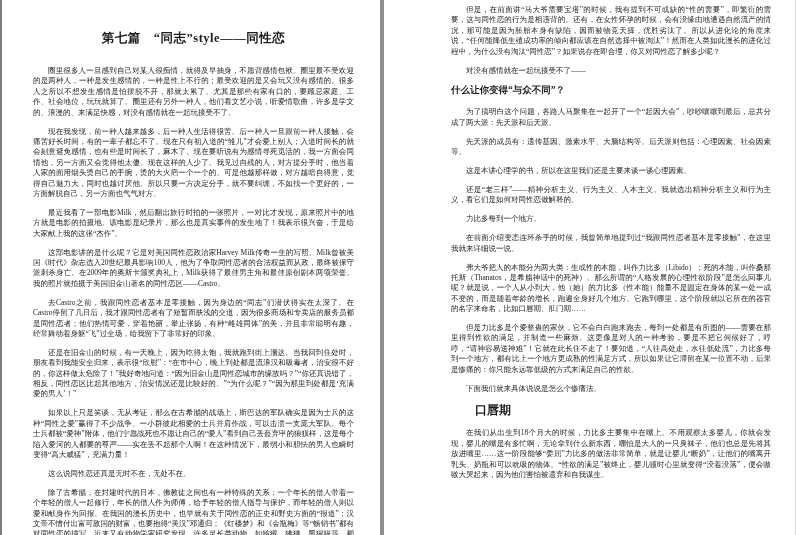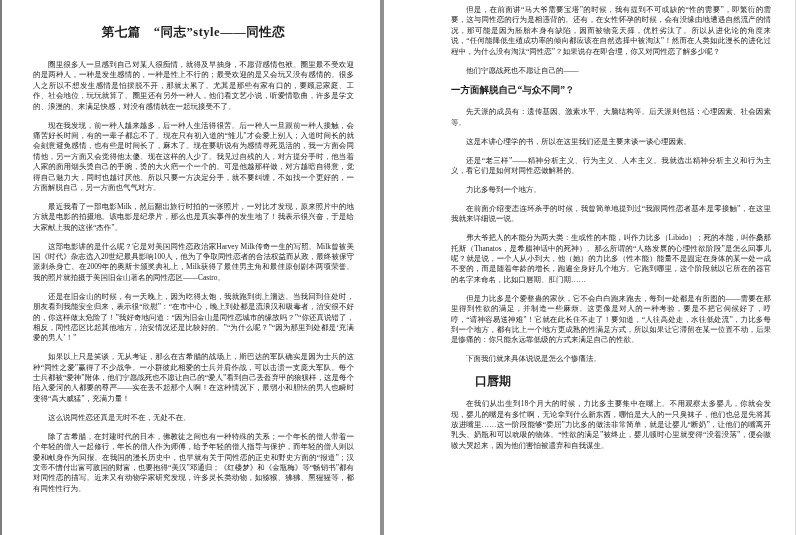--- a/index.html
+++ b/index.html
@@ -6,21 +6,21 @@
   body{width:796px;height:535px;overflow:hidden;}
   .spread{
     position:relative;display:flex;width:796px;height:535px;background:#ffffff;
     font-family:"Liberation Serif","DejaVu Serif",serif;color:#1c1c1c;
   }
   .page{width:398px;box-sizing:border-box;overflow:hidden;}
   .page-left{padding:6px 26px 0 31px;border-left:2px solid #7d7d7d;border-right:4px solid #8f8f8f;}
   .page-right{padding:5px 24px 0 39px;border-right:1px solid #d9d9d9;margin-left:28px;}
   .chapter-title{
     font-size:12.5px;font-weight:bold;text-align:center;
-    margin:18px 0 19px 0;letter-spacing:0.5px;white-space:nowrap;
+    margin:24px 0 19px 0;letter-spacing:0.5px;white-space:nowrap;
   }
   p.body-par{
     font-size:7.5px;line-height:10.4px;text-align:justify;
     text-indent:2em;margin:0 0 8.5px 0;
   }
   .section-heading{
     font-size:9.5px;font-weight:bold;margin:3px 0 10px 0;
   }
   .sub-heading{
     font-size:12px;font-weight:bold;margin:1px 0 9px 0;text-indent:2em;
@@ -30,30 +30,32 @@
 <body>
 
 <div class="spread">
 
   <div class="page page-left">
     <h1 class="chapter-title">第七篇　“同志”style——同性恋</h1>
     <p class="body-par">圈里很多人一旦感到自己对某人很痴情，就得及早抽身，不愿背感情包袱。圈里最不受欢迎的是两种人，一种是发生感情的，一种是性上不行的；最受欢迎的是又会玩又没有感情的。很多人之所以不想发生感情是怕摆脱不开，那就太累了。尤其是那些有家有口的，要顾忌家庭、工作、社会地位，玩玩就算了。圈里还有另外一种人，他们看文艺小说，听爱情歌曲，许多是学文的、浪漫的、来满足快感，对没有感情就在一起玩接受不了。</p>
     <p class="body-par">现在我发现，前一种人越来越多，后一种人生活得很苦。后一种人一旦跟前一种人接触，会痛苦好长时间，有的一辈子都忘不了。现在只有初入道的“雏儿”才会爱上别人；入道时间长的就会刻意避免感情，也有些是时间长了，麻木了。现在要听说有为感情寻死觅活的，我一方面会同情他，另一方面又会觉得他太傻。现在这样的人少了。我见过自残的人，对方提分手时，他当着人家的面用烟头烫自己的手腕，烫的大火疤一个一个的。可是他越那样做，对方越暗自得意，觉得自己魅力大，同时也越讨厌他。所以只要一方决定分手，就不要纠缠，不如找一个更好的，一方面解脱自己，另一方面也气气对方。</p>
     <p class="body-par">最近我看了一部电影Milk，然后翻出旅行时拍的一张照片，一对比才发现，原来照片中的地方就是电影的拍摄地。该电影是纪录片，那么也是真实事件的发生地了！我表示很兴奋，于是给大家献上我的这张“杰作”。</p>
     <p class="body-par">这部电影讲的是什么呢？它是对美国同性恋政治家Harvey Milk传奇一生的写照。Milk曾被美国《时代》杂志选入20世纪最具影响100人，他为了争取同性恋者的合法权益而从政，最终被保守派刺杀身亡。在2009年的奥斯卡颁奖典礼上，Milk获得了最佳男主角和最佳原创剧本两项荣誉。我的照片就拍摄于美国旧金山著名的同性恋区——Castro。</p>
+    <p class="body-par">去Castro之前，我跟同性恋者基本是零接触，因为身边的“同志”们潜伏得实在太深了。在Castro停留了几日后，我才跟同性恋者有了短暂而肤浅的交道，因为很多商场和专卖店的服务员都是同性恋者；他们热情可爱，穿着艳丽，举止张扬，有种“雌雄同体”的美，并且非常聪明有趣，经常舞动着身躯“飞”过全场，给我留下了非常好的印象。</p>
     <p class="body-par">还是在旧金山的时候，有一天晚上，因为吃得太饱，我就跑到街上溜达。当我回到住处时，朋友看到我能安全归来，表示很“欣慰”：“在市中心，晚上到处都是流浪汉和吸毒者，治安很不好的，你这样做太危险了！”我好奇地问道：“因为旧金山是同性恋城市的缘故吗？”“你还真说错了，相反，同性恋区比起其他地方，治安情况还是比较好的。”“为什么呢？”“因为那里到处都是‘充满爱的男人’！”</p>
     <p class="body-par">如果以上只是笑谈，无从考证，那么在古希腊的战场上，斯巴达的军队确实是因为士兵的这种“同性之爱”赢得了不少战争。一小群彼此相爱的士兵并肩作战，可以击溃一支庞大军队。每个士兵都被“爱神”附体，他们宁愿战死也不愿让自己的“爱人”看到自己丢盔弃甲的狼狈样，这是每个陷入爱河的人都要的尊严——实在丢不起那个人啊！在这种情况下，最弱小和胆怯的男人也瞬时变得“高大威猛”，充满力量！</p>
     <p class="body-par">这么说同性恋还真是无时不在，无处不在。</p>
     <p class="body-par">除了古希腊，在封建时代的日本，佛教徒之间也有一种特殊的关系；一个年长的僧人带着一个年轻的僧人一起修行，年长的僧人作为师傅，给予年轻的僧人指导与保护，而年轻的僧人则以爱和献身作为回报。在我国的漫长历史中，也早就有关于同性恋的正史和野史方面的“报道”；汉文帝不惜付出富可敌国的财富，也要抱得“美汉”邓通归；《红楼梦》和《金瓶梅》等“畅销书”都有对同性恋的描写。近来又有动物学家研究发现，许多灵长类动物，如猕猴、狒狒、黑猩猩等，都有同性性行为。</p>
   </div>
 
   <div class="page page-right">
     <p class="body-par">但是，在前面讲“马大爷需要宝塔”的时候，我有提到不可或缺的“性的需要”，即繁衍的需要，这与同性恋的行为是相违背的。还有，在女性怀孕的时候，会有没缘由地遭遇自然流产的情况，那可能是因为胚胎本身有缺陷，因而被物竞天择，优胜劣汰了。所以从进化论的角度来说，“任何能降低生殖成功率的倾向都应该在自然选择中被淘汰”！然而在人类如此漫长的进化过程中，为什么没有淘汰“同性恋”？如果说存在即合理，你又对同性恋了解多少呢？</p>
-    <p class="body-par">他们宁愿战死也不愿让自己的——</p>
-    <h2 class="section-heading">一方面解脱自己“与众不同”？</h2>
+    <p class="body-par">对没有感情就在一起玩接受不了——</p>
+    <h2 class="section-heading">什么让你变得“与众不同”？</h2>
+    <p class="body-par">为了搞明白这个问题，各路人马聚集在一起开了一个“起因大会”，吵吵嚷嚷到最后，总共分成了两大派：先天派和后天派。</p>
     <p class="body-par">先天派的成员有：遗传基因、激素水平、大脑结构等。后天派则包括：心理因素、社会因素等。</p>
     <p class="body-par">这是本讲心理学的书，所以在这里我们还是主要来谈一谈心理因素。</p>
     <p class="body-par">还是“老三样”——精神分析主义、行为主义、人本主义。我就选出精神分析主义和行为主义，看它们是如何对同性恋做解释的。</p>
     <p class="body-par">力比多每到一个地方。</p>
     <p class="body-par">在前面介绍变态连环杀手的时候，我曾简单地提到过“我跟同性恋者基本是零接触”，在这里我就来详细说一说。</p>
     <p class="body-par">弗大爷把人的本能分为两大类：生或性的本能，叫作力比多（Libido）；死的本能，叫作桑那托斯（Thanatos，是希腊神话中的死神）。那么所谓的“人格发展的心理性欲阶段”是怎么回事儿呢？就是说，一个人从小到大，他（她）的力比多（性本能）能量不是固定在身体的某一处一成不变的，而是随着年龄的增长，跑遍全身好几个地方。它跑到哪里，这个阶段就以它所在的器官的名字来命名，比如口唇期、肛门期……</p>
     <p class="body-par">但是力比多是个爱整蛊的家伙，它不会白白跑来跑去，每到一处都是有所图的——需要在那里得到性欲的满足，并制造一些麻烦。这更像是对人的一种考验，要是不把它伺候好了，哼哼，“请神容易送神难”！它就在此长住不走了！要知道，“人往高处走，水往低处流”，力比多每到一个地方，都有比上一个地方更成熟的性满足方式，所以如果让它滞留在某一位置不动，后果是惨痛的：你只能永远靠低级的方式来满足自己的性欲。</p>
     <p class="body-par">下面我们就来具体说说是怎么个惨痛法。</p>
     <h3 class="sub-heading">口唇期</h3>
     <p class="body-par">在我们从出生到18个月大的时候，力比多主要集中在嘴上。不用观察太多婴儿，你就会发现，婴儿的嘴是有多忙啊，无论拿到什么新东西，哪怕是大人的一只臭袜子，他们也总是先将其放进嘴里……这一阶段能够“委屈”力比多的做法非常简单，就是让婴儿“断奶”，让他们的嘴离开乳头、奶瓶和可以吮吸的物体。“性欲的满足”被终止，婴儿顿时心里就变得“没着没落”，便会嗷嗷大哭起来，因为他们害怕被遗弃和自我谋生。</p>

